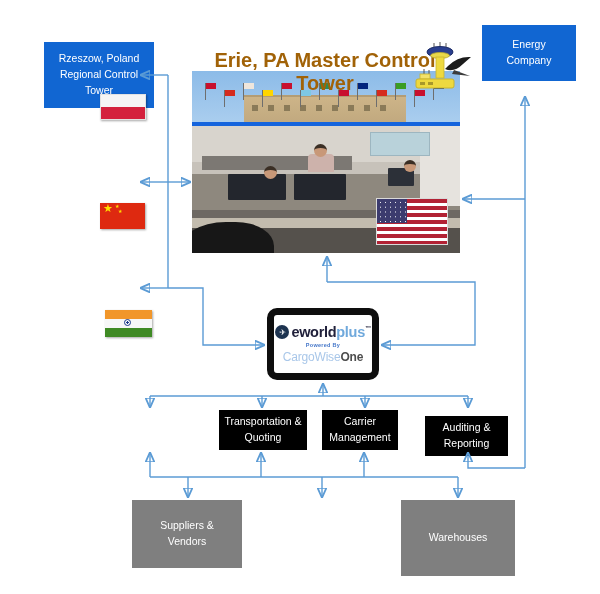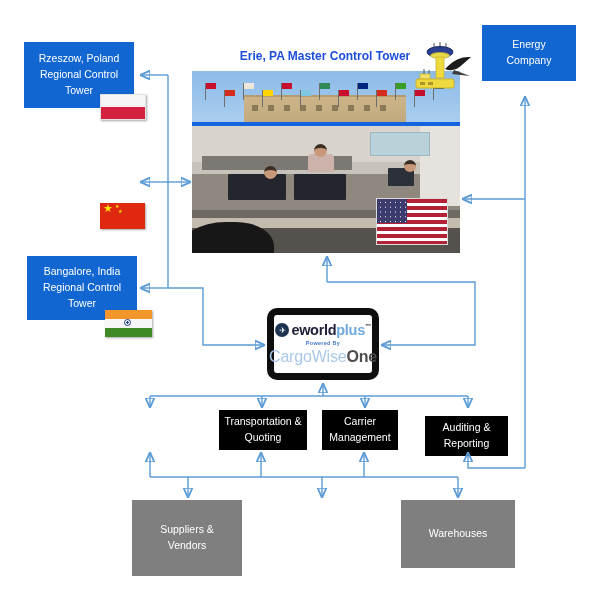--- a/index.html
+++ b/index.html
@@ -7,28 +7,28 @@
          font-family:"Liberation Sans",sans-serif;}
 
   
   .connectors{position:absolute;left:0;top:0;width:600px;height:594px;z-index:4;pointer-events:none;}
   .connectors path{stroke:#5b9bd5;stroke-width:1.4;fill:none;}
 
   
   .bluebox{position:absolute;background:#1166d2;color:#fff;display:flex;align-items:center;
            justify-content:center;text-align:center;font-size:10.5px;line-height:1.5;
            box-sizing:border-box;z-index:2;}
-  .box-rzeszow{left:24px;top:42px;width:110px;height:66px;padding:0 10px;}
+  .box-rzeszow{left:44px;top:42px;width:110px;height:66px;padding:0 10px;}
   .box-shanghai{left:27px;top:148px;width:110px;height:64px;padding:0 10px;}
   .box-bangalore{left:27px;top:256px;width:110px;height:64px;padding:0 10px;}
   .box-energy{left:482px;top:25px;width:94px;height:56px;padding:0 16px;}
 
   
   .title{position:absolute;left:190px;top:49px;width:270px;text-align:center;z-index:3;
-         color:#1d4ed8;font-size:12px;font-weight:bold;}
+         color:#a16207;font-size:20px;font-weight:bold;}
 
   
   .flag{position:absolute;z-index:3;box-shadow:1px 1px 2px rgba(0,0,0,.35);}
   .flag-poland{left:100px;top:94px;width:46px;height:26px;
                background:linear-gradient(180deg,#f5f5f5 0 50%,#d4213d 50% 100%);
                border:1px solid #e2e2e2;box-sizing:border-box;}
   .flag-china{left:100px;top:203px;width:45px;height:26px;background:#de2910;}
   .flag-china .star-big{position:absolute;left:3px;top:0px;color:#ffde00;font-size:11px;line-height:11px;}
   .flag-china .star-s1{position:absolute;left:15px;top:1px;color:#ffde00;font-size:5px;line-height:5px;}
   .flag-china .star-s2{position:absolute;left:18px;top:6px;color:#ffde00;font-size:5px;line-height:5px;}
@@ -80,38 +80,38 @@
   .platform{position:absolute;left:267px;top:308px;width:112px;height:72px;background:#fff;
             border:7px solid #0e0e0e;border-radius:10px;box-sizing:border-box;z-index:2;
             display:flex;flex-direction:column;align-items:center;justify-content:center;}
   .brandline{display:flex;align-items:center;font-size:14.5px;font-weight:bold;letter-spacing:-0.3px;}
   .brandicon{width:14px;height:14px;border-radius:50%;background:#1d3350;color:#fff;font-size:8px;
              display:flex;align-items:center;justify-content:center;margin-right:2px;font-weight:normal;}
   .brand-dark{color:#21213b;}
   .brand-light{color:#70a9dc;}
   .tm{font-size:6px;color:#21213b;align-self:flex-start;margin-top:1px;}
   .powered{font-size:5.5px;font-weight:bold;color:#4577c9;margin:2px 0 2px 0;letter-spacing:0.3px;}
-  .cargoline{font-size:16px;letter-spacing:-0.2px;}
+  .cargoline{font-size:12px;letter-spacing:-0.2px;}
   .cw-light{color:#a9c7e9;}
   .cw-dark{color:#4d4d4d;font-weight:bold;}
 
   
   .module{position:absolute;background:#000;color:#fff;display:flex;align-items:center;justify-content:center;
           text-align:center;font-size:10.5px;line-height:1.5;box-sizing:border-box;z-index:2;padding:0 3px;}
   .mod-1{left:96px;top:410px;width:100px;height:40px;}
   .mod-2{left:219px;top:410px;width:88px;height:40px;}
   .mod-3{left:322px;top:410px;width:76px;height:40px;}
   .mod-4{left:425px;top:410px;width:83px;height:40px;margin-top:6px;}
 
   
   .party{position:absolute;background:#7f7f7f;color:#fff;display:flex;align-items:center;justify-content:center;
          text-align:center;font-size:10.5px;line-height:1.5;box-sizing:border-box;z-index:2;}
-  .party-1{left:132px;top:500px;width:110px;height:76px;padding:0 14px;}
+  .party-1{left:132px;top:500px;width:110px;height:68px;padding:0 14px;}
   .party-2{left:267px;top:500px;width:110px;height:68px;padding:0 14px;}
-  .party-3{left:401px;top:500px;width:114px;height:68px;padding:0 26px;}
+  .party-3{left:401px;top:500px;width:114px;height:76px;padding:0 26px;}
 </style>
 </head>
 <body>
 
 <div class="stage">
 
   <svg class="connectors" viewBox="0 0 600 594">
     <defs>
       <marker id="ah" viewBox="0 0 8 8" refX="7" refY="4" markerWidth="7.5" markerHeight="7.5" orient="auto">
         <path d="M0,0.6 L7.6,4 L0,7.4 z" fill="#5b9bd5" stroke="none"></path>
@@ -149,23 +149,20 @@
     <span>Rzeszow, Poland Regional Control Tower</span>
   </div>
   <div class="flag flag-poland"></div>
 
   <div class="flag flag-china">
     <span class="star-big">★</span>
     <span class="star-s1">★</span>
     <span class="star-s2">★</span>
   </div>
 
-  <div class="bluebox box-bangalore">
-    <span>Bangalore, India Regional Control Tower</span>
-  </div>
   <div class="flag flag-india">
     <div class="chakra"></div>
   </div>
 
   <div class="bluebox box-energy">
     <span>Energy Company</span>
   </div>
 
   <svg class="towericon" viewBox="0 0 58 52">
     <path d="M34,24 Q44,14 57,15 L49,22 Q40,31 31,27 z" fill="#1c1c1c"></path>

